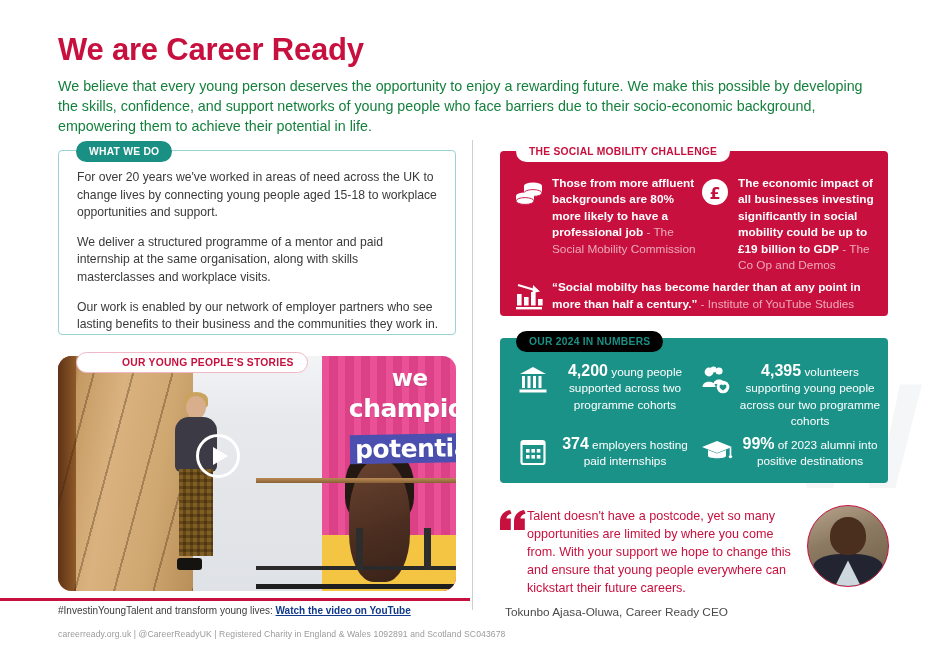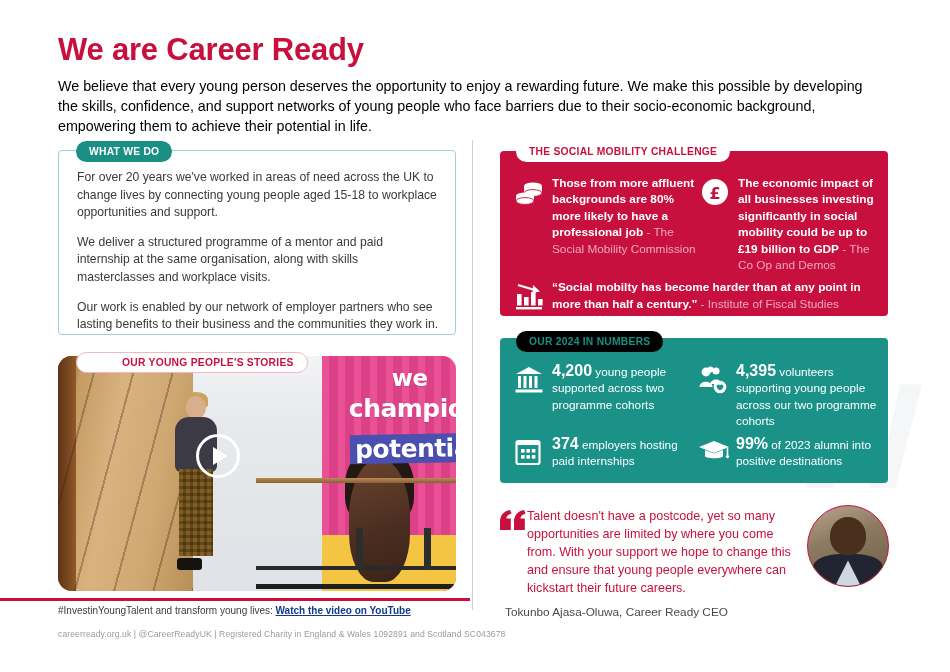--- a/index.html
+++ b/index.html
@@ -12,21 +12,21 @@
   .page { position: relative; width: 950px; height: 672px; background: #fff; }
 
   
   .title {
     position: absolute; left: 58px; top: 32px;
     font-size: 31px; font-weight: bold; color: #C8103E;
     letter-spacing: -0.2px;
   }
   .intro {
     position: absolute; left: 58px; top: 76px; width: 818px;
-    font-size: 14.3px; line-height: 20px; color: #000000;
+    font-size: 14.3px; line-height: 20px; color: #15803d;
   }
 
   
   .card { position: absolute; border-radius: 4px; }
 
   
   .pill {
     position: absolute; z-index: 5;
     display: inline-flex; align-items: center; justify-content: center;
     height: 21px; padding: 0 13px;
@@ -127,21 +127,21 @@
     border-left: 15px solid #fff;
     border-top: 9px solid transparent; border-bottom: 9px solid transparent;
   }
 
   
   .numbers {
     left: 500px; top: 338px; width: 388px; height: 145px;
     background: #1A9288; color: #fff;
   }
   .pill-numbers { left: 516px; top: 331px; background: #000000; color: #1A8F84; text-align: right; }
-  .num-item { position: absolute; display: flex; }
+  .num-item { position: absolute; display: flex; text-align: center; }
   .n1 { left: 14px; top: 25px;  width: 184px; }
   .n2 { left: 198px; top: 25px; width: 186px; }
   .n3 { left: 14px; top: 98px;  width: 184px; }
   .n4 { left: 198px; top: 98px; width: 186px; }
   .n-icon { flex: 0 0 auto; width: 38px; padding-top: 2px; }
   .n-txt { font-size: 11.8px; line-height: 16.4px; }
   .n-txt .big { font-size: 16px; font-weight: bold; }
 
   
   .quote-wrap { position: absolute; left: 500px; top: 503px; width: 390px; height: 120px; }
@@ -231,21 +231,21 @@
           <rect x="2" y="26" width="26" height="2.4" fill="#fff"></rect>
           <rect x="3" y="13" width="4.6" height="11.5" fill="#fff"></rect>
           <rect x="10" y="16" width="4.6" height="8.5" fill="#fff"></rect>
           <rect x="17" y="11" width="4.6" height="13.5" fill="#fff"></rect>
           <rect x="24" y="18" width="4.6" height="6.5" fill="#fff"></rect>
           <path d="M4 4 L24 10" stroke="#fff" stroke-width="2.2" fill="none"></path>
           <path d="M19 4 L26 10.6 L18.5 12 Z" fill="#fff"></path>
         </svg>
       </div>
       <div class="sm-txt">
-        <b><span>“Social mobilty has become harder than at any point in more than half a century.”</span></b><span class="dim"> - Institute of Fiscal Studies</span>
+        <b><span>“Social mobilty has become harder than at any point in more than half a century.”</span></b><span class="dim"> - Institute of YouTube Studies</span>
       </div>
     </div>
   </div>
 
   <div class="pill pill-stories">OUR YOUNG PEOPLE'S STORIES</div>
   <div class="card stories">
     <div class="photo">
       <div class="glassbg">
         <div class="banner">
           <div class="banner-yellow"></div>

